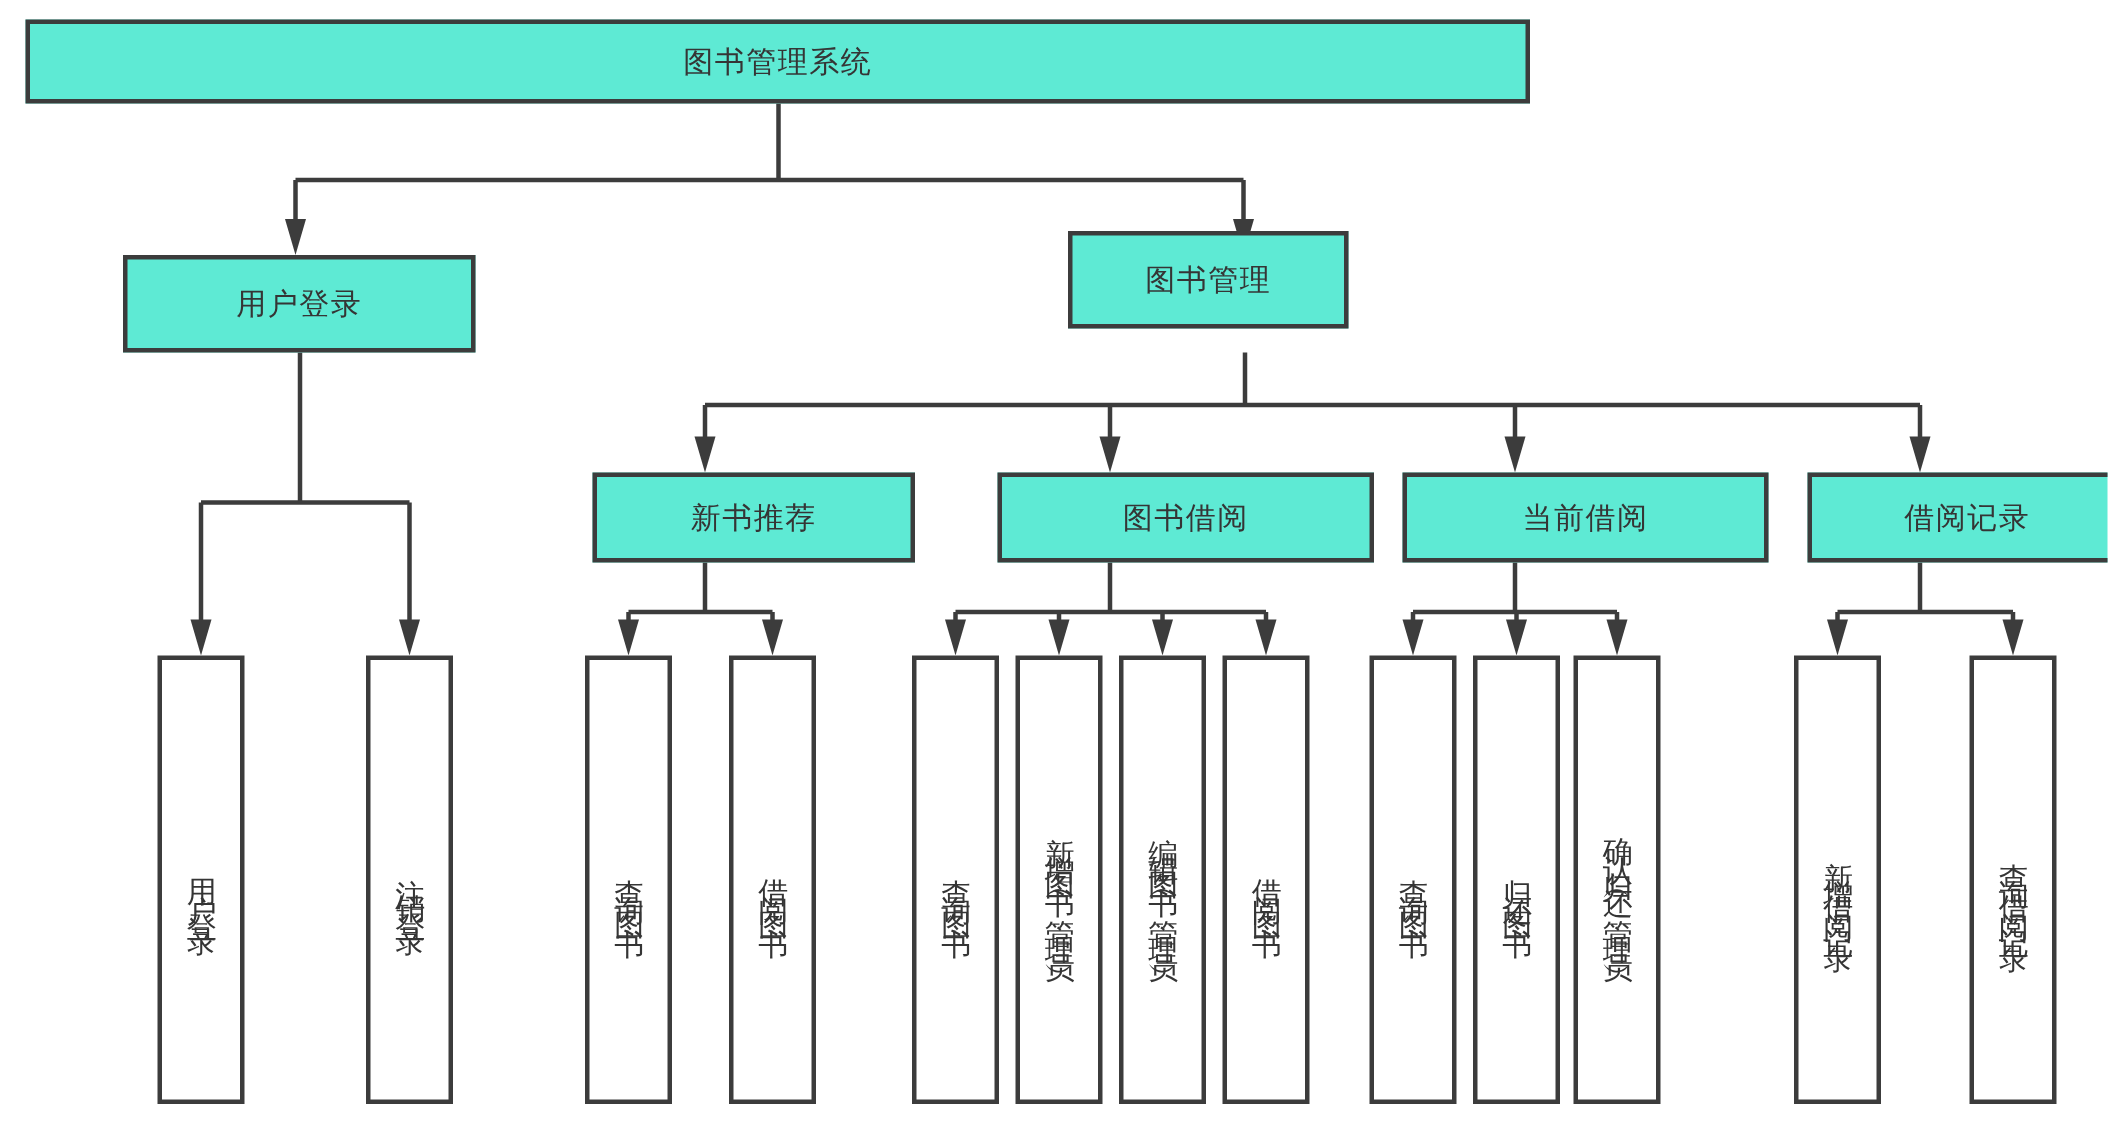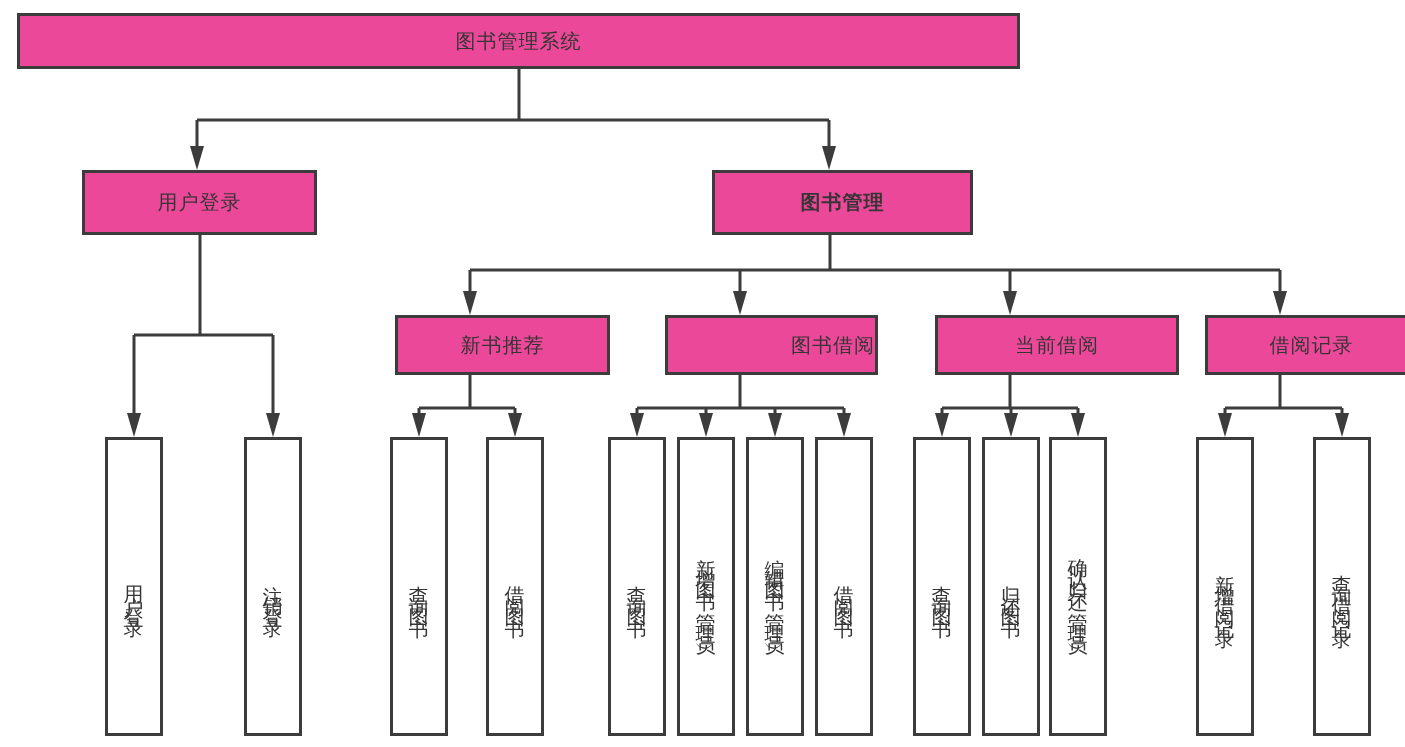--- a/index.html
+++ b/index.html
@@ -14,21 +14,21 @@
     position: absolute; left: 0; top: 0;
     width: 1405px; height: 747px;
   }
   svg.connectors {
     position: absolute; left: 0; top: 0;
     width: 1405px; height: 747px;
     z-index: 0;
   }
   .hbox {
     position: absolute;
-    background: #ec4899;
+    background: #5eead4;
     border: 3px solid #3c3c3c;
     display: flex; align-items: center; justify-content: center;
     font-size: 20px; color: #353535;
     z-index: 1;
     letter-spacing: 1px;
   }
   .vbox {
     position: absolute;
     top: 437px; width: 58px; height: 299px;
     background: #ffffff;
@@ -43,25 +43,25 @@
     letter-spacing: 11px;
     padding-top: 11px;
     color: #353535;
     line-height: 1;
     white-space: nowrap;
   }
   
   #box-root   { left: 17px;  top: 13px;  width: 1003px; height: 56px; }
   
   #box-user-login { left: 82px;  top: 170px; width: 235px; height: 65px; }
-  #box-book-mgmt  { left: 712px; top: 170px; width: 261px; height: 65px; font-weight: bold; }
+  #box-book-mgmt  { left: 712px; top: 154px; width: 187px; height: 65px; }
   
   .l3 { top: 315px; height: 60px; margin-left: 32px; }
   #box-new-book-rec    { left: 363px;  width: 215px; }
-  #box-book-borrow     { left: 633px;  width: 213px; justify-content: flex-end; }
+  #box-book-borrow     { left: 633px;  width: 251px; }
   #box-current-borrow  { left: 903px;  width: 244px; }
   #box-borrow-records  { left: 1173px; width: 213px; }
   
   #v-user-login   { left: 105px; }
   #v-logout       { left: 244px; }
   #v-query-1      { left: 390px; }
   #v-borrow-1     { left: 486px; }
   #v-query-2      { left: 608px; }
   #v-add-book     { left: 677px; }
   #v-edit-book    { left: 746px; }

